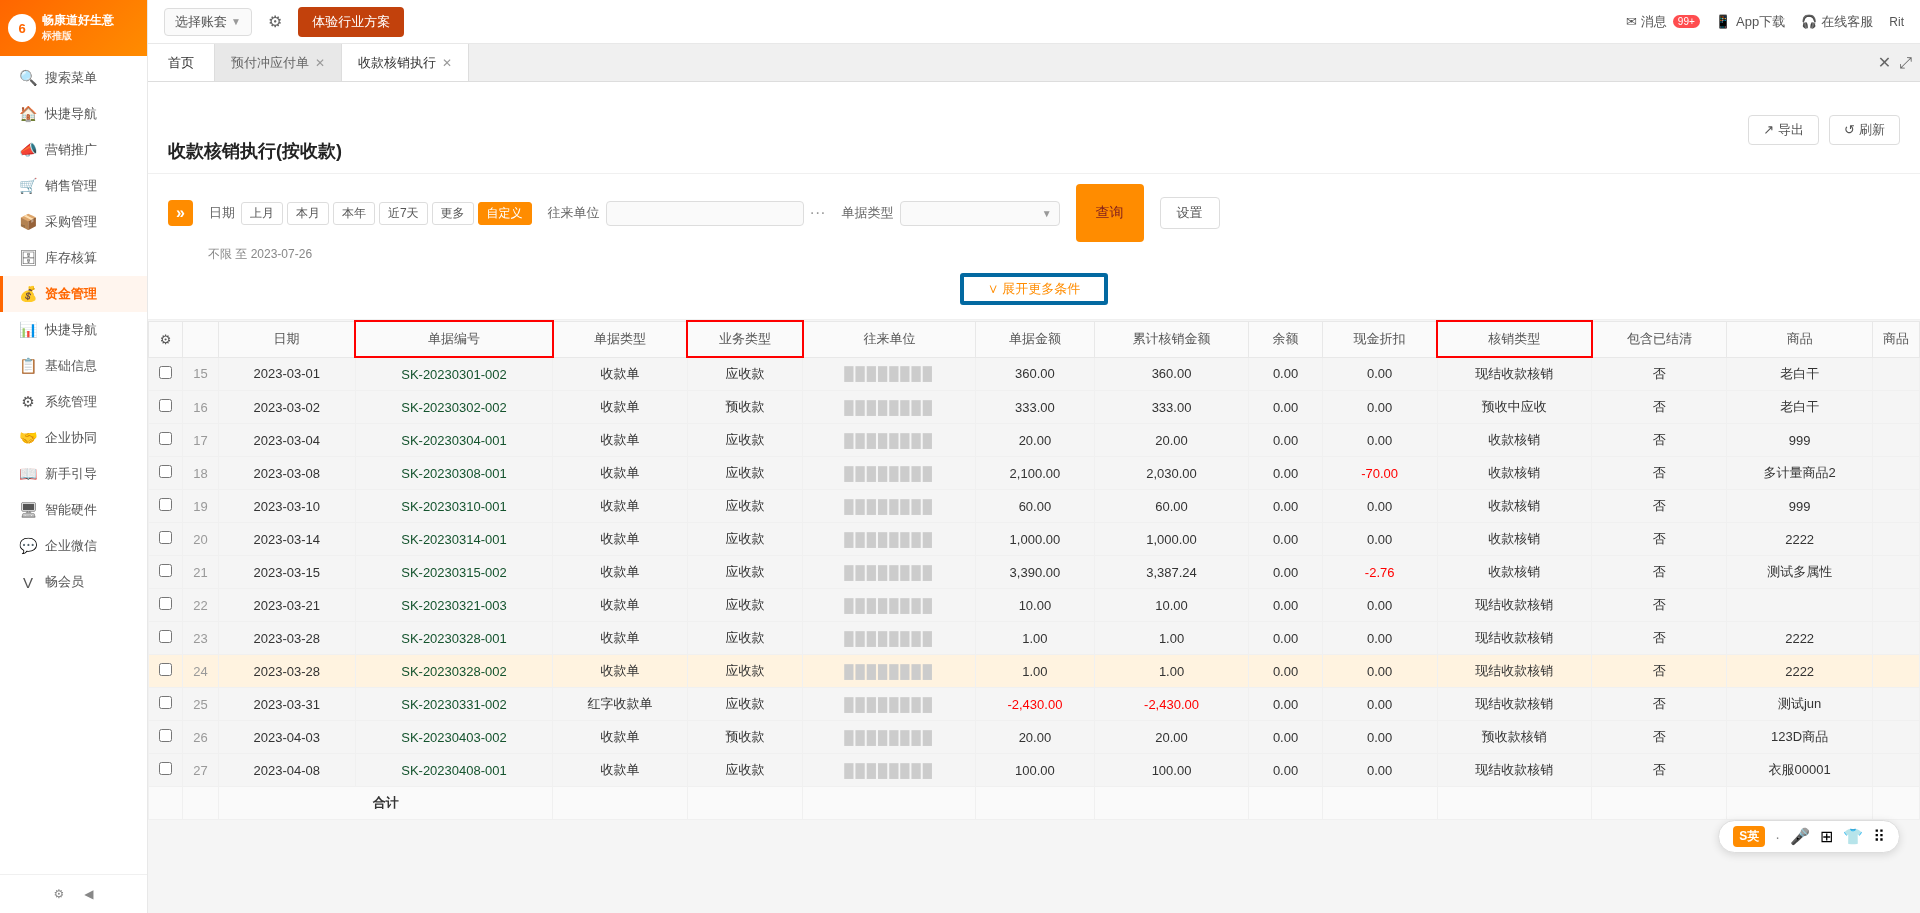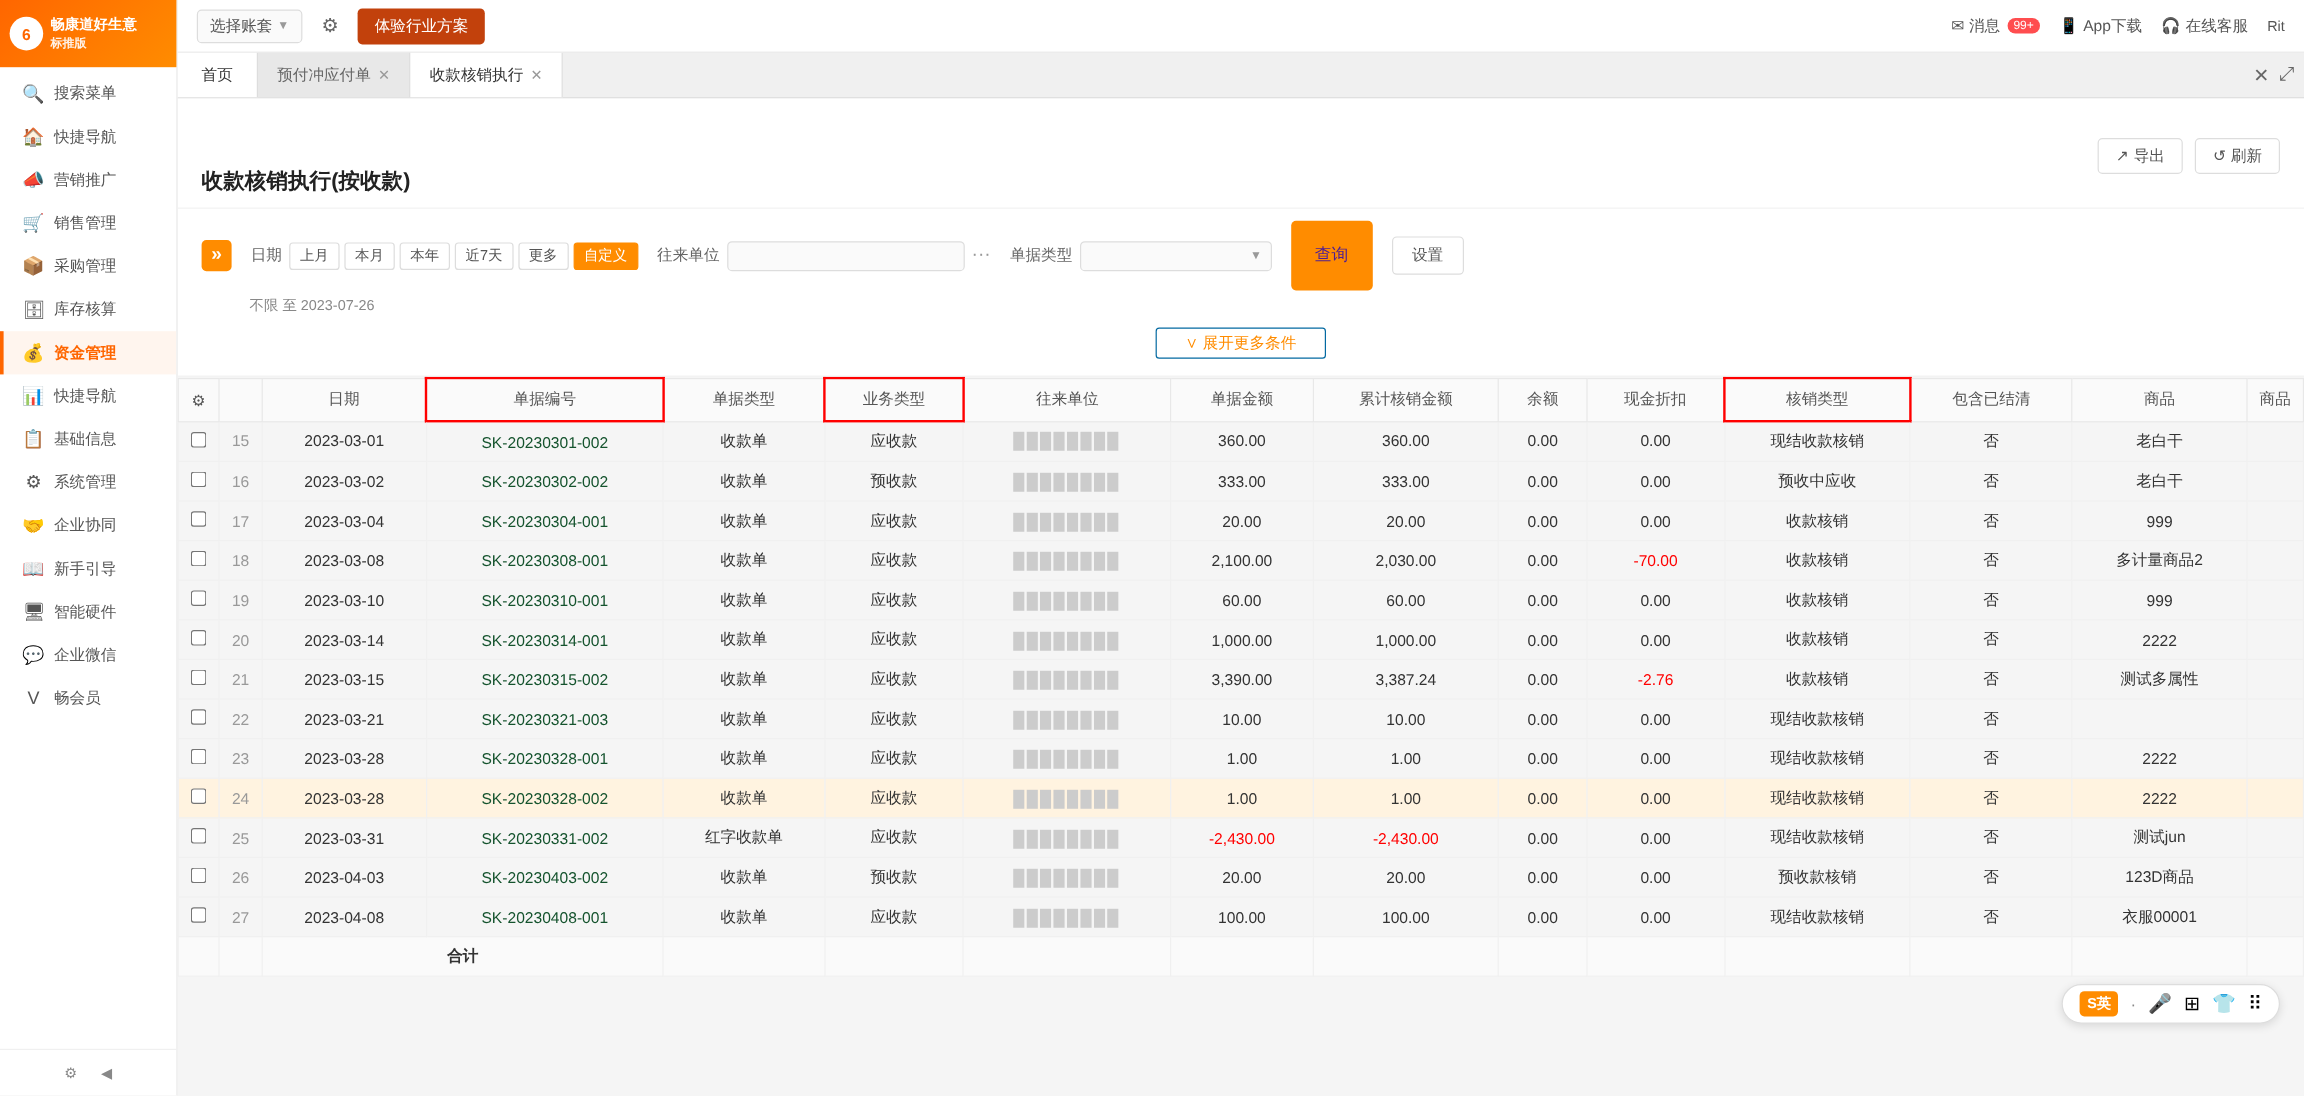--- a/index.html
+++ b/index.html
@@ -166,33 +166,33 @@
       padding: 4px 28px 4px 10px; font-size: 13px; color: #555;
       background: #fafafa; min-width: 160px;
       appearance: none;
     }
     .filter-select-wrapper { position: relative; display: inline-block; }
     .filter-select-wrapper::after {
       content: '▼'; position: absolute; right: 8px; top: 50%; transform: translateY(-50%);
       font-size: 10px; color: #999; pointer-events: none;
     }
     .btn-query {
-      background: #ff8c00; color: #4c1d95; border: none; border-radius: 4px;
+      background: #ff8c00; color: #7f1d1d; border: none; border-radius: 4px;
       padding: 20px 20px; cursor: pointer; font-size: 14px;
     }
     .btn-settings {
       background: #fff; color: #555; border: 1px solid #ddd; border-radius: 4px;
       padding: 6px 16px; cursor: pointer; font-size: 13px;
     }
     .filter-expand {
       display: flex; align-items: center; justify-content: center;
       padding: 4px; color: #ff8c00; cursor: pointer; font-size: 12px;
       margin-top: 6px;
     }
-    .filter-expand span { border: 1px solid #0369a1; border-radius: 3px; padding: 3px 24px; }
+    .filter-expand span { border: 4px solid #0369a1; border-radius: 3px; padding: 3px 24px; }
     table { width: 100%; border-collapse: collapse; font-size: 13px; }
     thead tr { background: #fafafa; }
     th {
       border: 1px solid #e8e8e8;
       padding: 8px 10px;
       text-align: center;
       color: #555;
       font-weight: normal;
       white-space: nowrap;
       background: #fafafa;

